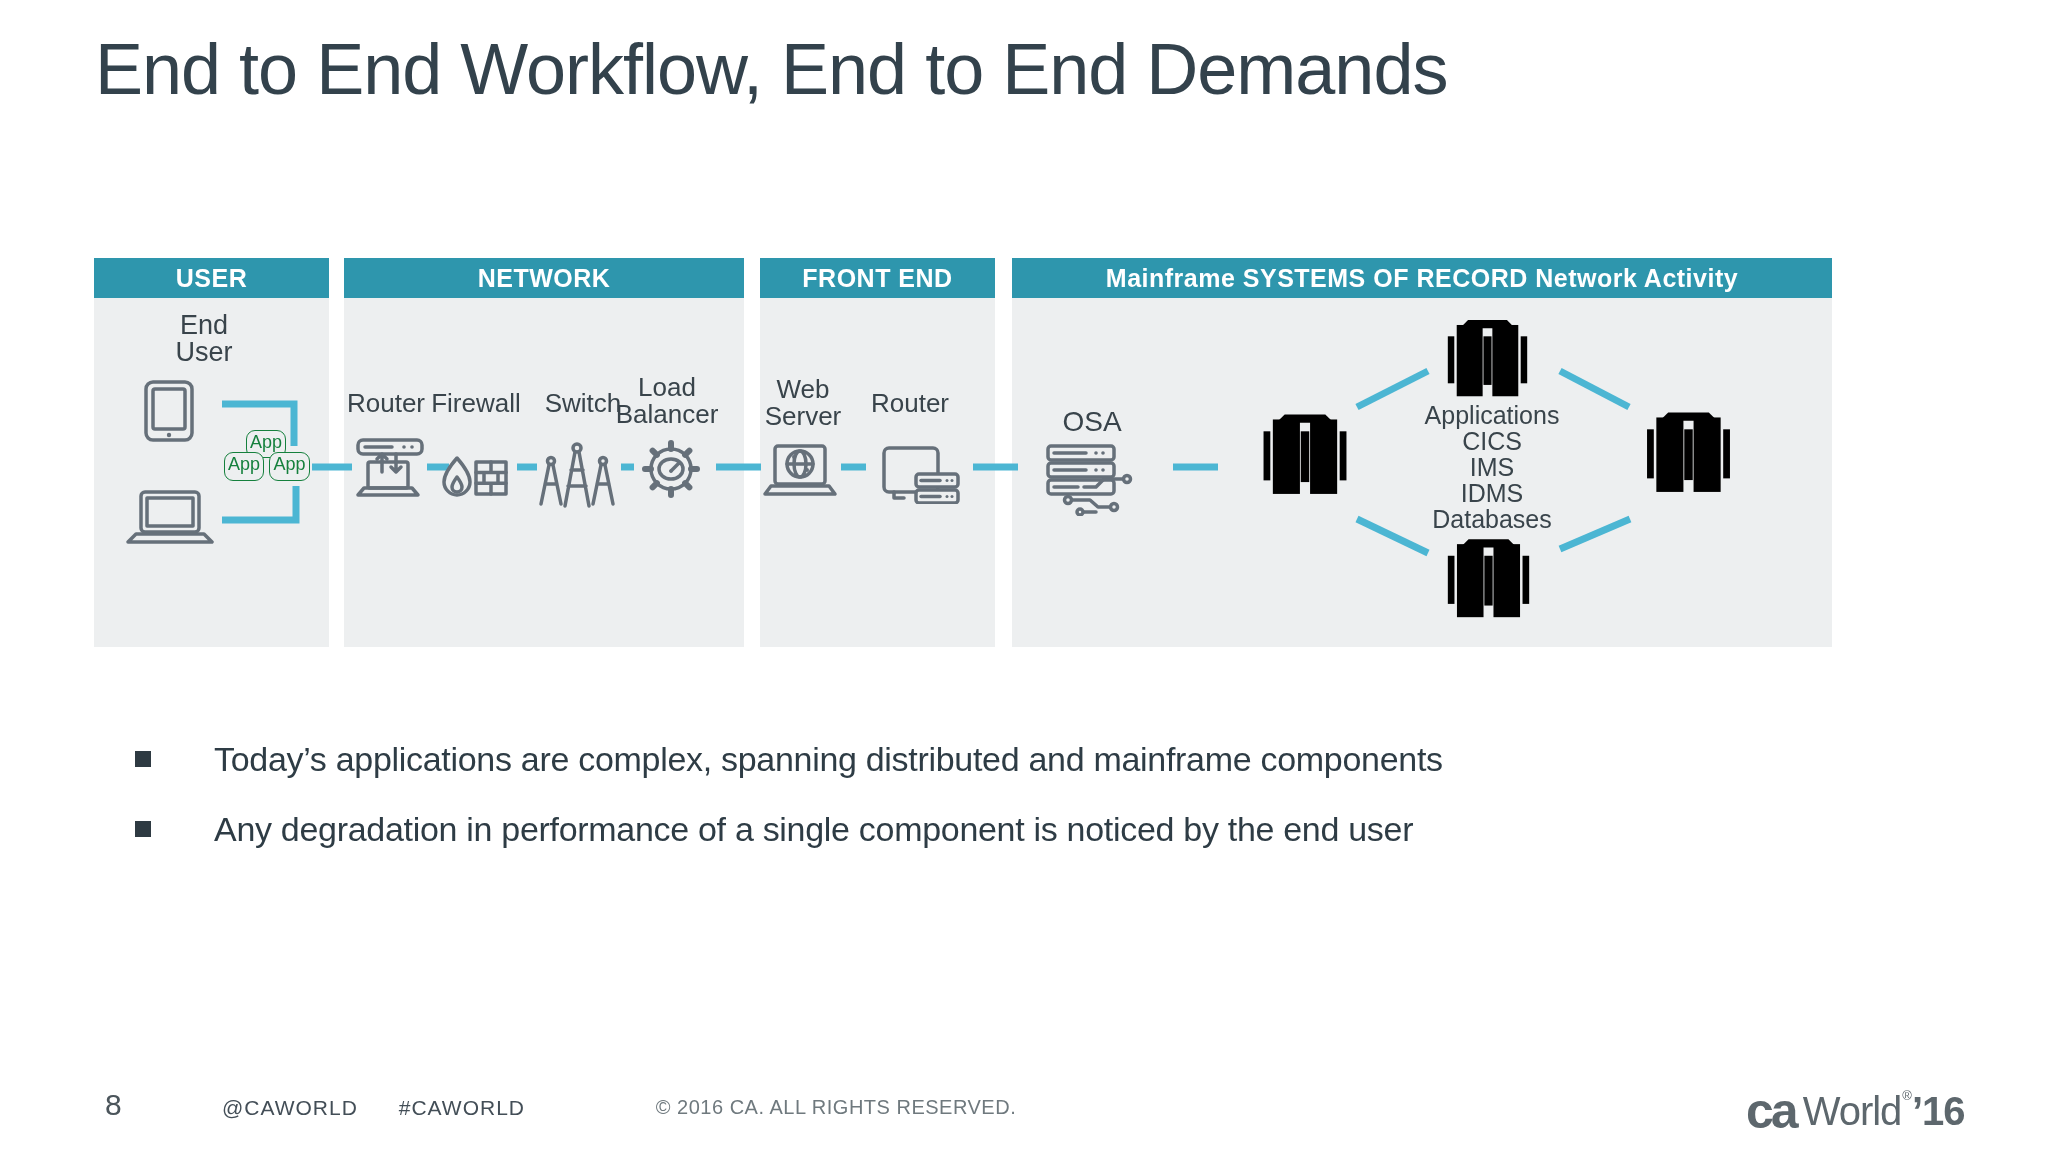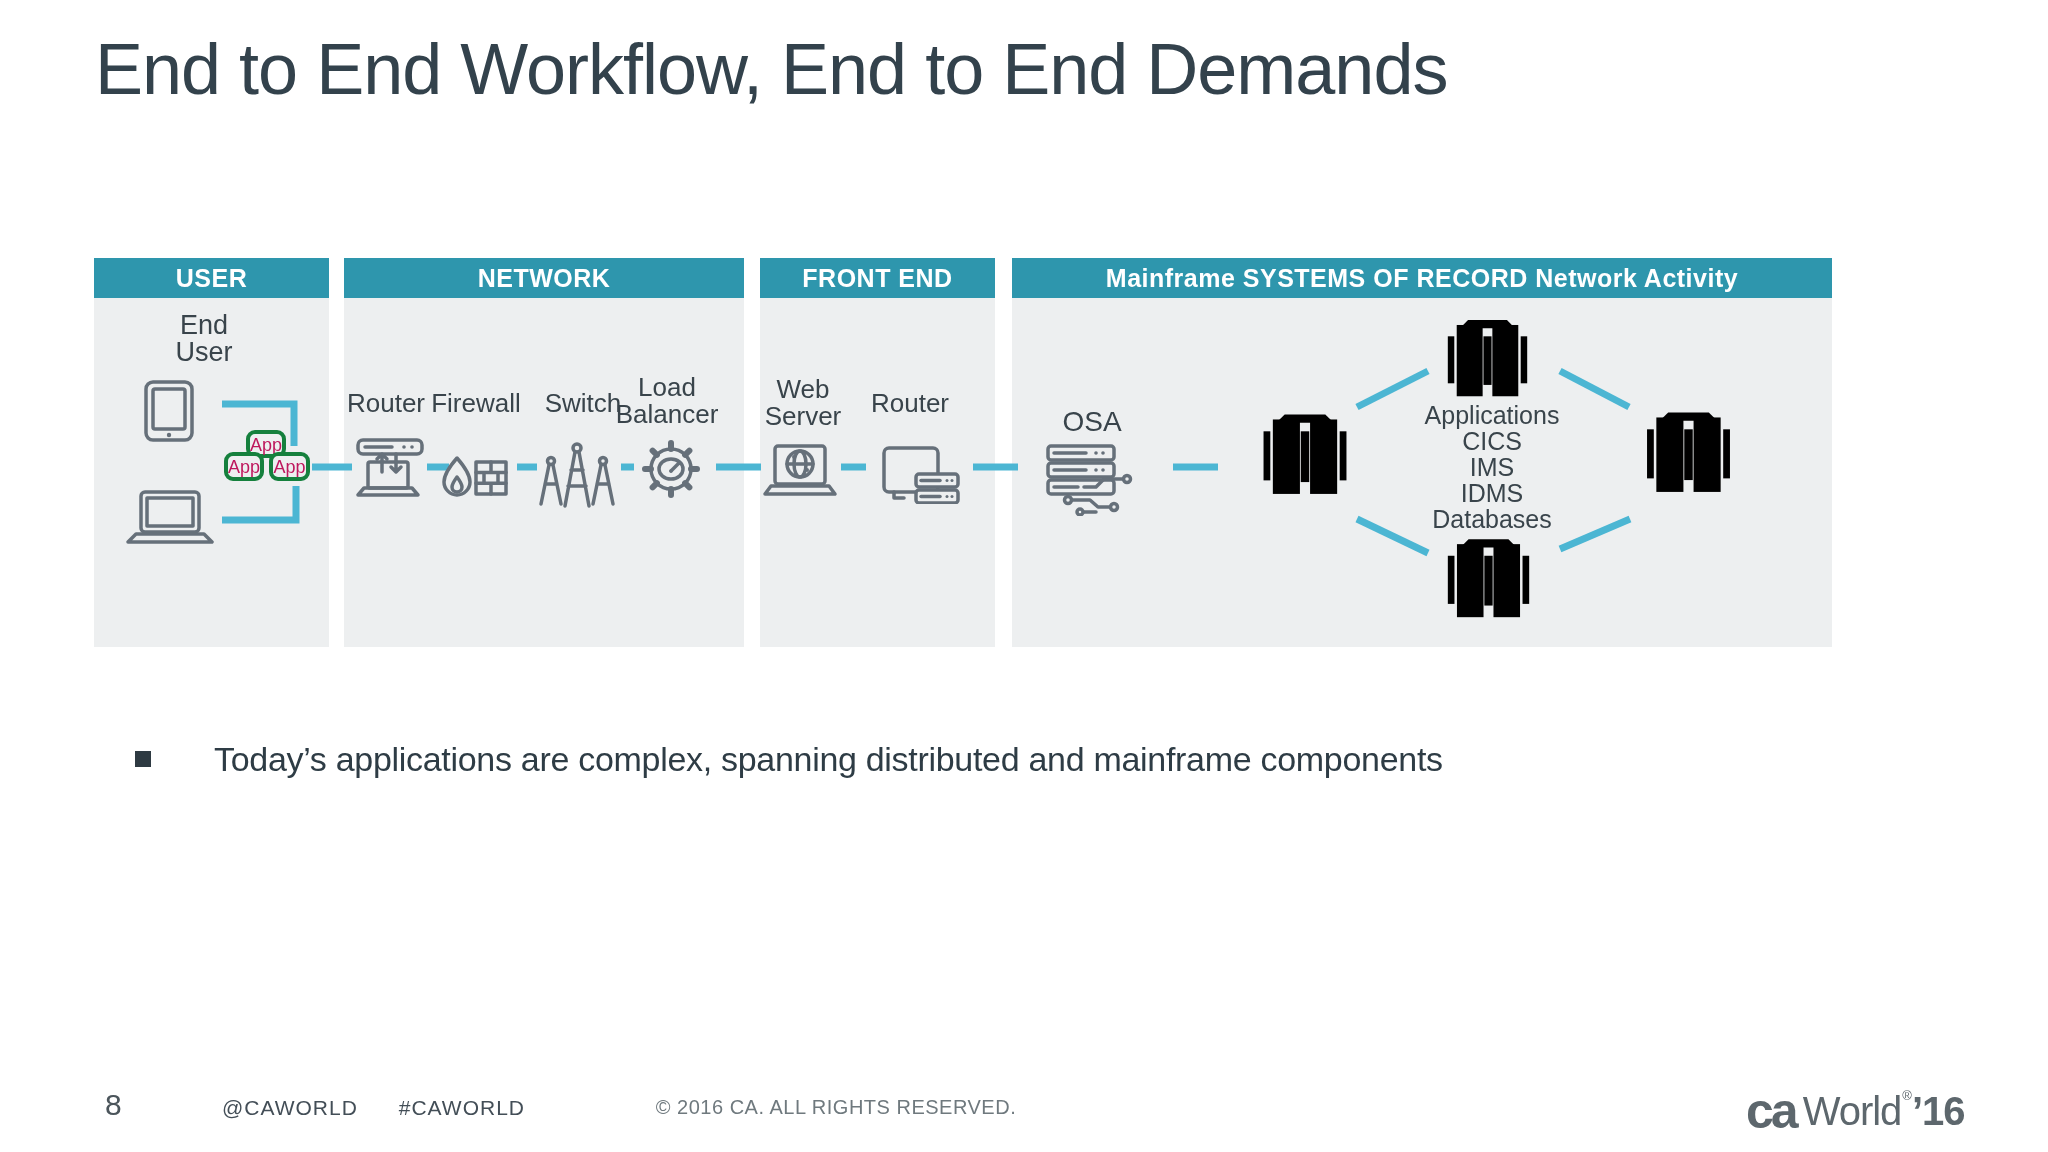--- a/index.html
+++ b/index.html
@@ -50,22 +50,22 @@
   .icon { position:absolute; z-index:3; }
   .icon path, .icon rect, .icon circle, .icon ellipse, .icon line, .icon polyline, .icon polygon {
     stroke:#66707a; fill:none; stroke-width:3.5; stroke-linecap:round; stroke-linejoin:round;
   }
   .icon .fillme { fill:#66707a; stroke:none; }
   .icon .bgfill { fill:#edeff0; }
 
   
   .app-box {
     position:absolute; z-index:4; background:#edeff0;
-    border:4px solid #15803d; border-radius:9px;
-    color:#be185d; font-size:18px; line-height:22px; text-align:center;
+    border:1px solid #15803d; border-radius:9px;
+    color:#15803d; font-size:18px; line-height:22px; text-align:center;
   }
   #app-top   { left:246px; top:430px; width:40px; height:28px; }
   #app-left  { left:224px; top:452px; width:40px; height:29px; }
   #app-right { left:269px; top:452px; width:41px; height:29px; }
 
   
   #bullet-list { position:absolute; left:135px; top:742px; width:1800px; list-style:none; z-index:1; }
   #bullet-list li { display:flex; align-items:flex-start; margin-bottom:36px; }
   .bullet-marker { flex:none; width:16px; height:16px; background:#2e3a42; margin-top:9px; margin-right:63px; }
   .bullet-text { font-size:34px; line-height:34px; color:#2e3c45; letter-spacing:-0.3px; }
@@ -273,20 +273,24 @@
     <use href="#mf-shape" xlink:href="#mf-shape"></use>
   </svg>
 
 </div>
 
 <ul id="bullet-list">
   <li>
     <span class="bullet-marker"></span>
     <span class="bullet-text">Today’s applications are complex, spanning distributed and mainframe components</span>
   </li>
+  <li>
+    <span class="bullet-marker"></span>
+    <span class="bullet-text">Any degradation in performance of a single component is noticed by the end user</span>
+  </li>
 </ul>
 
 <div id="page-number">8</div>
 <div id="footer-social">
   <span>@CAWORLD</span>
   <span>#CAWORLD</span>
 </div>
 <div id="footer-copyright">© 2016 CA. ALL RIGHTS RESERVED.</div>
 <div id="footer-logo">
   <span id="logo-ca">ca</span>

